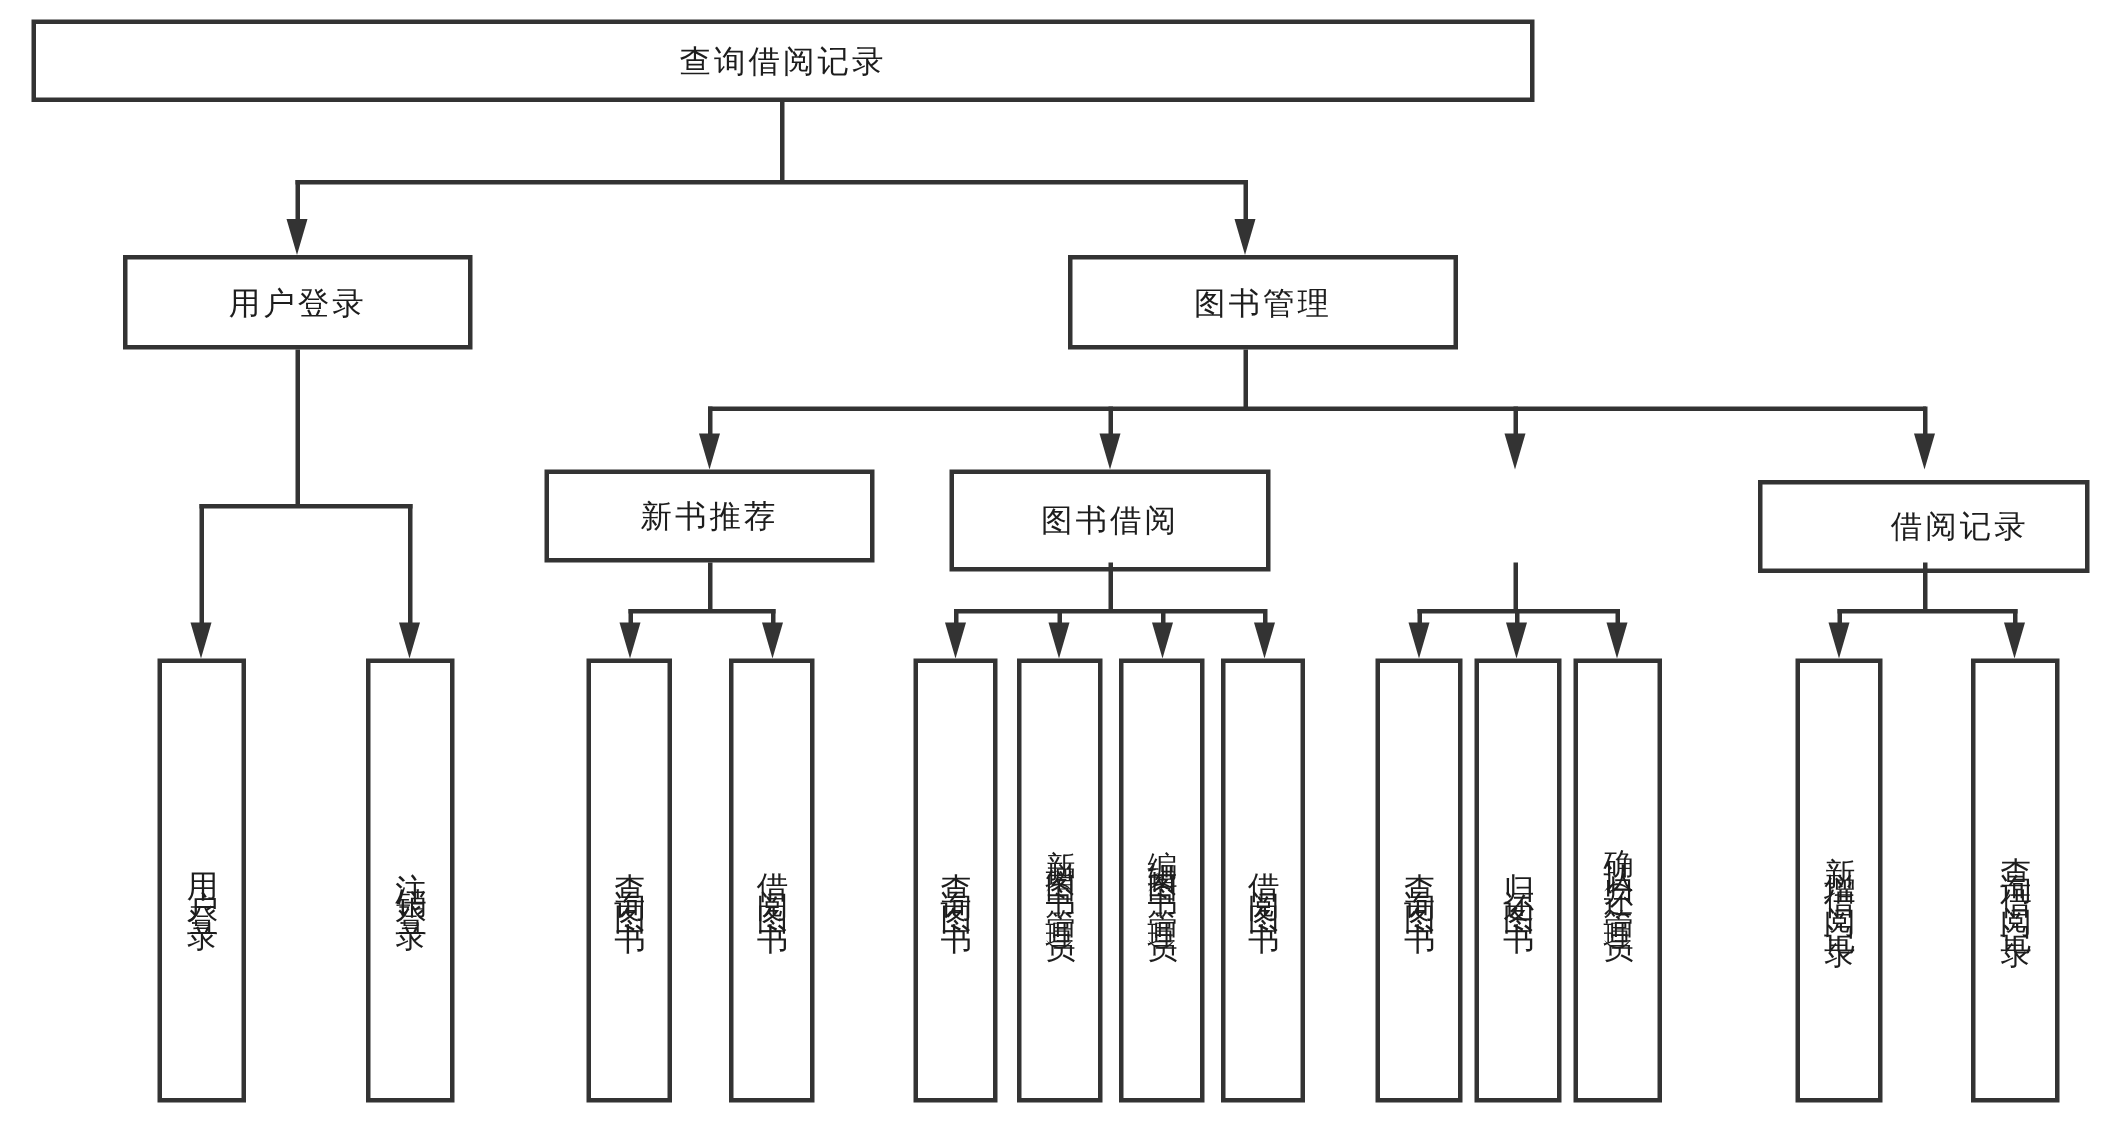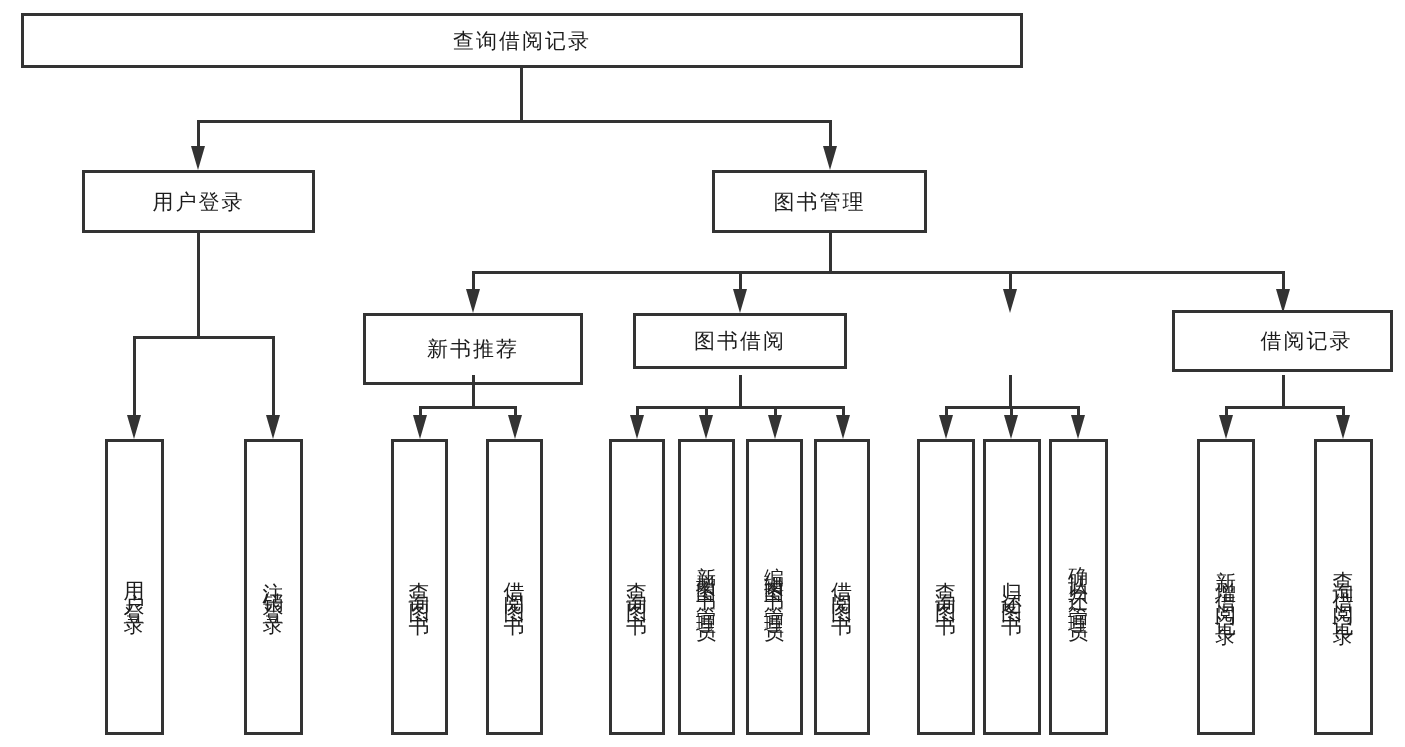--- a/index.html
+++ b/index.html
@@ -30,21 +30,21 @@
   <div class="v" style="left:520px;top:68px;height:52px;"></div>
   <div class="h" style="left:197px;top:120px;width:635px;"></div>
   <div class="v" style="left:197px;top:120px;height:28px;"></div>
   <div class="a" style="left:191px;top:146px;"></div>
   <div class="v" style="left:829px;top:120px;height:28px;"></div>
   <div class="a" style="left:823px;top:146px;"></div>
 
   <div class="bx" style="left:82px;top:170px;width:233px;height:63px;">
     <span>用户登录</span>
   </div>
-  <div class="bx" style="left:712px;top:170px;width:215px;height:63px;justify-content:center;">
+  <div class="bx" style="left:712px;top:170px;width:260px;height:63px;justify-content:center;">
     <span>图书管理</span>
   </div>
 
   <div class="v" style="left:197px;top:233px;height:105px;"></div>
   <div class="h" style="left:133px;top:336px;width:142px;"></div>
   <div class="v" style="left:133px;top:336px;height:80px;"></div>
   <div class="a" style="left:127px;top:415px;"></div>
   <div class="v" style="left:272px;top:336px;height:80px;"></div>
   <div class="a" style="left:266px;top:415px;"></div>
 
@@ -52,27 +52,27 @@
   <div class="h" style="left:472px;top:271px;width:812px;"></div>
   <div class="v" style="left:472px;top:271px;height:20px;"></div>
   <div class="a" style="left:466px;top:289px;"></div>
   <div class="v" style="left:739px;top:271px;height:20px;"></div>
   <div class="a" style="left:733px;top:289px;"></div>
   <div class="v" style="left:1009px;top:271px;height:20px;"></div>
   <div class="a" style="left:1003px;top:289px;"></div>
   <div class="v" style="left:1282px;top:271px;height:20px;"></div>
   <div class="a" style="left:1276px;top:289px;"></div>
 
-  <div class="bx" style="left:363px;top:313px;width:220px;height:72px;">
+  <div class="bx" style="left:363px;top:313px;width:220px;height:62px;">
     <span>新书推荐</span>
   </div>
-  <div class="bx" style="left:633px;top:313px;width:214px;height:56px;">
+  <div class="bx" style="left:633px;top:313px;width:214px;height:68px;">
     <span>图书借阅</span>
   </div>
-  <div class="bx" style="left:1172px;top:310px;width:221px;height:62px;padding-left:48px;">
+  <div class="bx" style="left:1172px;top:320px;width:221px;height:62px;padding-left:48px;">
     <span>借阅记录</span>
   </div>
 
   <div class="v" style="left:472px;top:375px;height:33px;"></div>
   <div class="h" style="left:419px;top:406px;width:98px;"></div>
   <div class="v" style="left:419px;top:406px;height:11px;"></div>
   <div class="a" style="left:413px;top:415px;"></div>
   <div class="v" style="left:514px;top:406px;height:11px;"></div>
   <div class="a" style="left:508px;top:415px;"></div>
 

